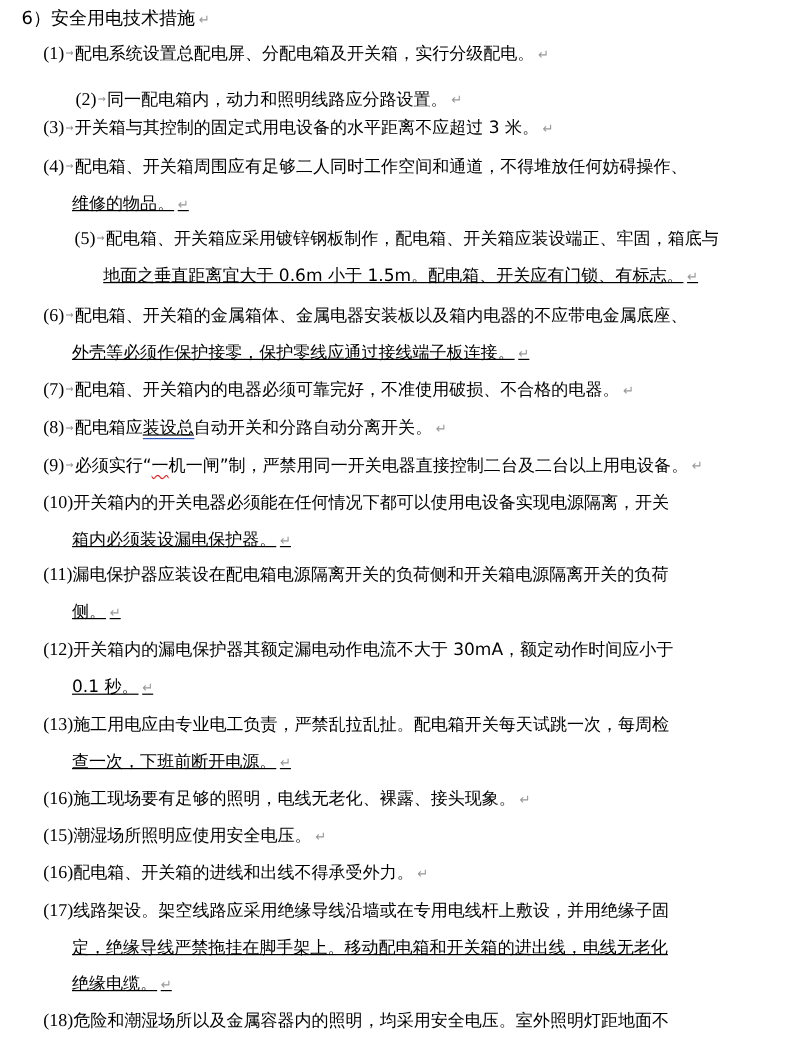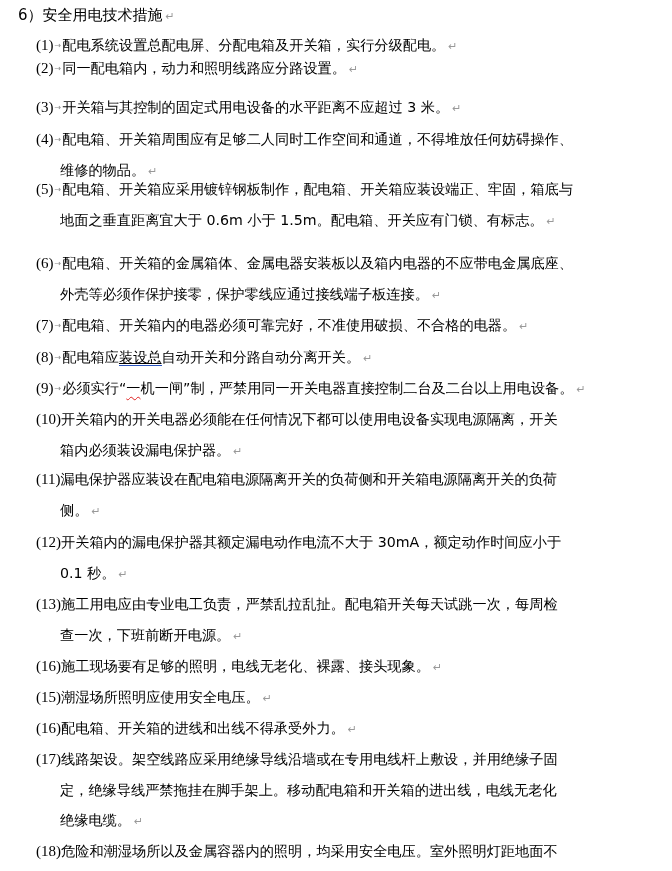--- a/index.html
+++ b/index.html
@@ -4,47 +4,47 @@
 <style>
   html, body { margin: 0; padding: 0; background: #ffffff; }
   body { width: 672px; height: 871px; overflow: hidden; position: relative;
          font-family: "DejaVu Sans", "Liberation Serif", sans-serif; color: #000; }
   .page { position: absolute; left: 0; top: 0; width: 608px; height: 871px; }
   .heading { position: absolute; left: 18px; top: 4px; font-size: 15px; line-height: 22px; white-space: nowrap; }
   .item { position: absolute; left: 36px; width: 600px; font-size: 14.2px; line-height: 30.6px; }
   .num { font-family: "Liberation Serif", serif; font-size: 15px; }
   .arrow { font-size: 8px; color: #888; vertical-align: middle; margin: 0 1px; }
   .line { display: block; white-space: nowrap; }
-  .cont { padding-left: 24px; }
+  .cont { padding-left: 24px; text-decoration: underline; }
   .pmark { color: #999; font-size: 11px; margin-left: 3px; }
   .uline-blue { border-bottom: 1.5px solid #2a55c0; text-decoration: underline; }
   .squiggle { text-decoration: underline wavy #e02020; text-decoration-thickness: 1px; text-underline-offset: 3px; }
 </style>
 </head>
 <body>
 
 <div class="page">
   <div class="heading">
     <span>6）</span><span>安全用电技术措施</span><span class="pmark">↵</span>
   </div>
   <div id="items">
       <div class="item" style="top: 30px;">
         <span class="line"><span class="num">(1)</span><span class="arrow">→</span><span>配电系统设置总配电屏、分配电箱及开关箱，实行分级配电。</span><span class="pmark">↵</span></span>
       </div>
-      <div class="item" style="top: 53px;">
+      <div class="item" style="top: 68px; margin-left: 27px;">
         <span class="line"><span class="num">(2)</span><span class="arrow">→</span><span>同一配电箱内，动力和照明线路应分路设置。</span><span class="pmark">↵</span></span>
       </div>
       <div class="item" style="top: 92px;">
         <span class="line"><span class="num">(3)</span><span class="arrow">→</span><span>开关箱与其控制的固定式用电设备的水平距离不应超过 3 米。</span><span class="pmark">↵</span></span>
       </div>
       <div class="item" style="top: 124px;">
         <span class="line"><span class="num">(4)</span><span class="arrow">→</span><span>配电箱、开关箱周围应有足够二人同时工作空间和通道，不得堆放任何妨碍操作、</span></span>
         <span class="line cont"><span>维修的物品。</span><span class="pmark">↵</span></span>
       </div>
-      <div class="item" style="top: 174px;">
+      <div class="item" style="top: 184px; margin-left: 26px;">
         <span class="line"><span class="num">(5)</span><span class="arrow">→</span><span>配电箱、开关箱应采用镀锌钢板制作，配电箱、开关箱应装设端正、牢固，箱底与</span></span>
         <span class="line cont"><span>地面之垂直距离宜大于 0.6m 小于 1.5m。配电箱、开关应有门锁、有标志。</span><span class="pmark">↵</span></span>
       </div>
       <div class="item" style="top: 248px;">
         <span class="line"><span class="num">(6)</span><span class="arrow">→</span><span>配电箱、开关箱的金属箱体、金属电器安装板以及箱内电器的不应带电金属底座、</span></span>
         <span class="line cont"><span>外壳等必须作保护接零，保护零线应通过接线端子板连接。</span><span class="pmark">↵</span></span>
       </div>
       <div class="item" style="top: 310px;">
         <span class="line"><span class="num">(7)</span><span class="arrow">→</span><span>配电箱、开关箱内的电器必须可靠完好，不准使用破损、不合格的电器。</span><span class="pmark">↵</span></span>
       </div>

